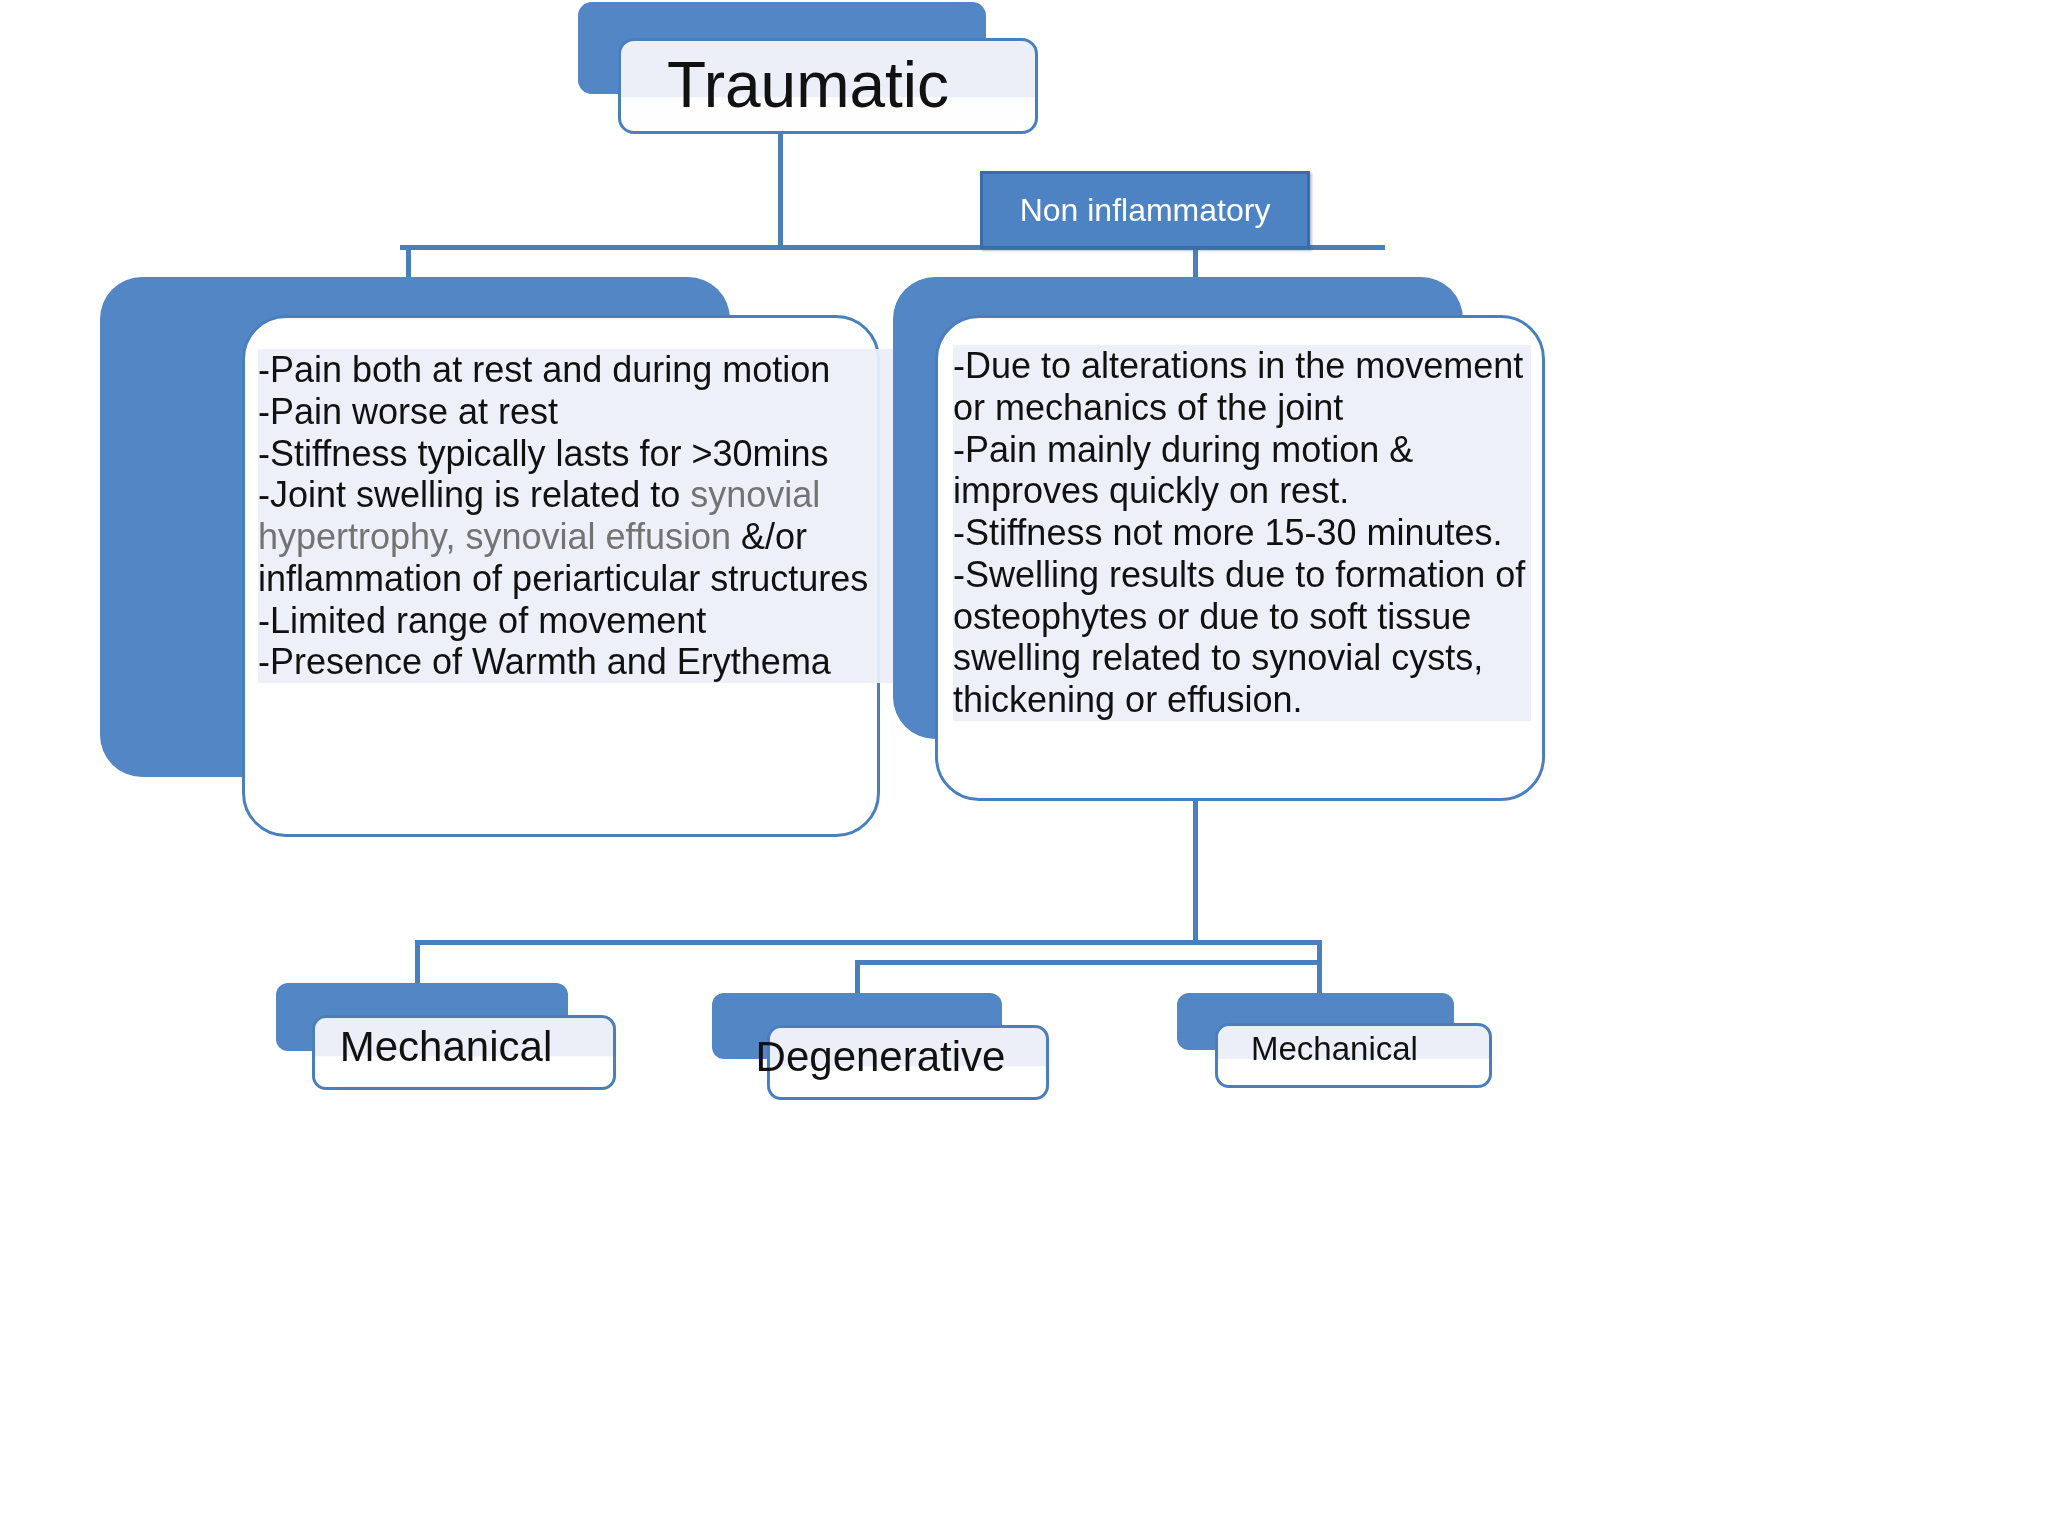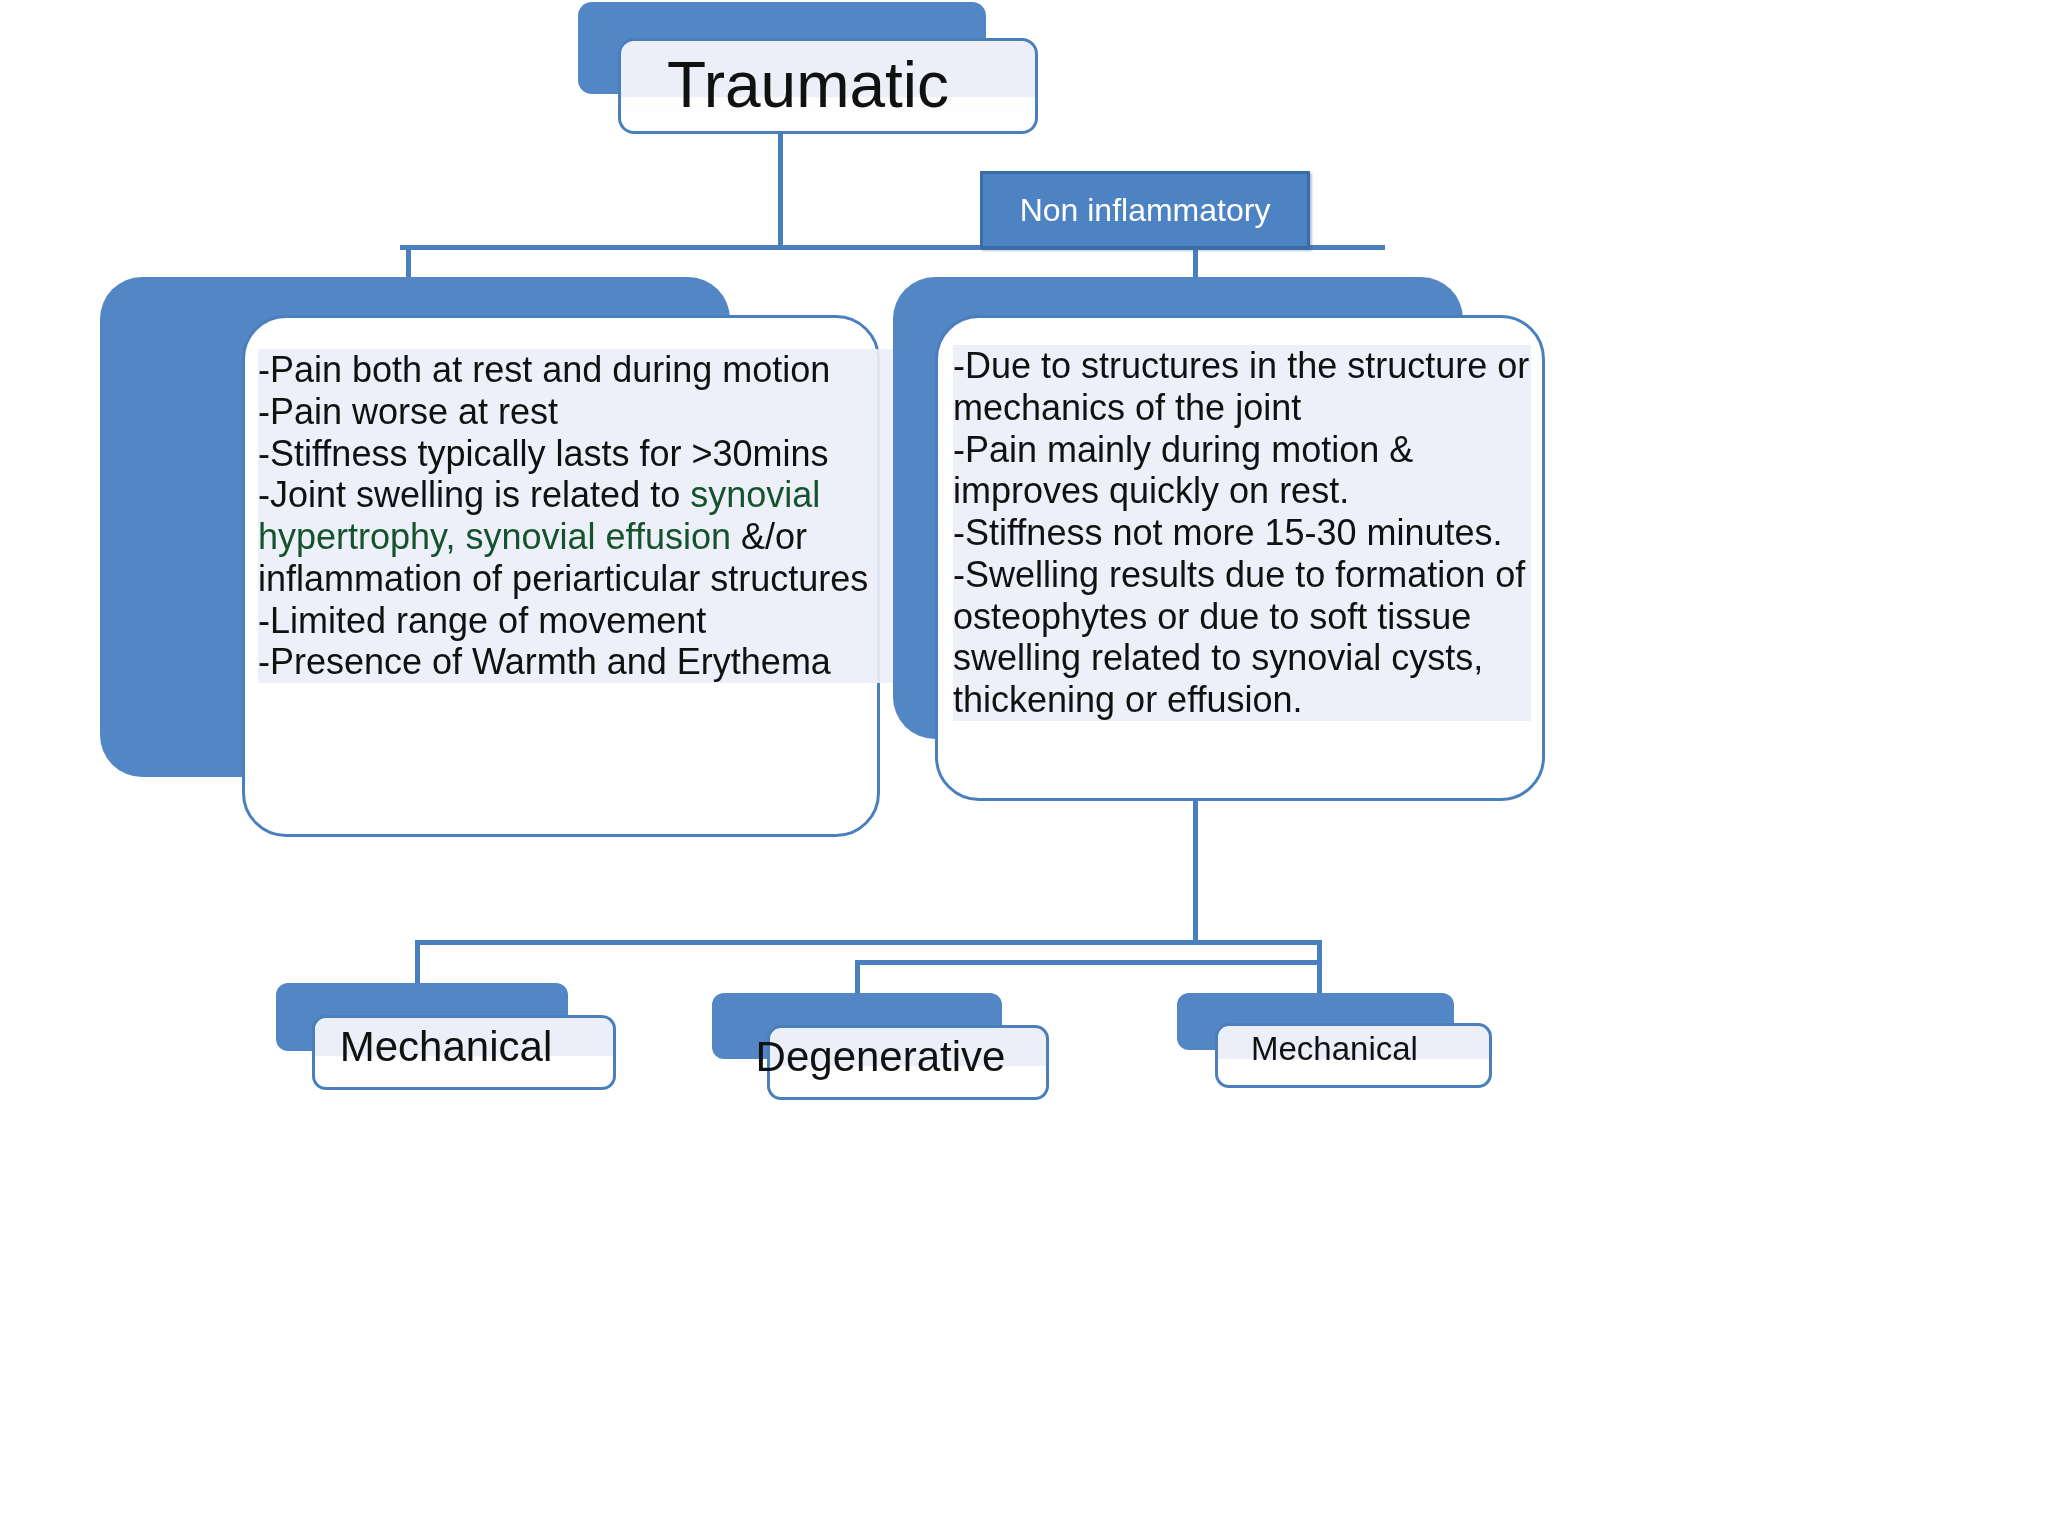--- a/index.html
+++ b/index.html
@@ -89,21 +89,21 @@
     border: 3px solid #4a7fbe;
     border-radius: 44px;
     box-sizing: border-box;
   }
   .panel .body {
     position: absolute;
     color: #111111;
     line-height: 1.16;
     background: rgba(236,239,247,0.92);
   }
-  .hl { color: #14532d; }
+  .hl { color: #737373; }
 
   #panel-inflam { left: 100px; top: 277px; width: 680px; height: 560px; }
   #panel-inflam .slab { left: 0; top: 0; width: 630px; height: 500px; }
   #panel-inflam .card { left: 142px; top: 38px; width: 638px; height: 522px; }
   #panel-inflam .body { left: 158px; top: 72px; width: 684px; font-size: 36px; }
 
   #panel-noninflam { left: 893px; top: 277px; width: 652px; height: 524px; }
   #panel-noninflam .slab { left: 0; top: 0; width: 570px; height: 462px; }
   #panel-noninflam .card { left: 42px; top: 38px; width: 610px; height: 486px; }
   #panel-noninflam .body { left: 60px; top: 68px; width: 578px; font-size: 36px; }
@@ -171,21 +171,21 @@
 
   <div class="panel" id="panel-inflam">
     <div class="slab"></div>
     <div class="card"></div>
     <div class="body"><span>-Pain both at rest and during motion</span><br><span>-Pain worse at rest</span><br><span>-Stiffness typically lasts for &gt;30mins</span><br><span>-Joint swelling is related to </span><span class="hl">synovial hypertrophy, synovial effusion</span><span> &amp;/or inflammation of periarticular structures</span><br><span>-Limited range of movement</span><br><span>-Presence of Warmth and Erythema</span></div>
   </div>
 
   <div class="panel" id="panel-noninflam">
     <div class="slab"></div>
     <div class="card"></div>
-    <div class="body"><span>-Due to structures in the structure or mechanics of the joint</span><br><span>-Pain mainly during motion &amp; improves quickly on rest.</span><br><span>-Stiffness not more 15-30 minutes.</span><br><span>-Swelling results due to formation of osteophytes or due to soft tissue swelling related to synovial cysts, thickening or effusion.</span></div>
+    <div class="body"><span>-Due to alterations in the movement or mechanics of the joint</span><br><span>-Pain mainly during motion &amp; improves quickly on rest.</span><br><span>-Stiffness not more 15-30 minutes.</span><br><span>-Swelling results due to formation of osteophytes or due to soft tissue swelling related to synovial cysts, thickening or effusion.</span></div>
   </div>
 
   <div class="leaf" id="node-traumatic">
     <div class="slab"></div>
     <div class="card"></div>
     <div class="card-label">Mechanical</div>
   </div>
 
   <div class="leaf" id="node-degenerative">
     <div class="slab"></div>

